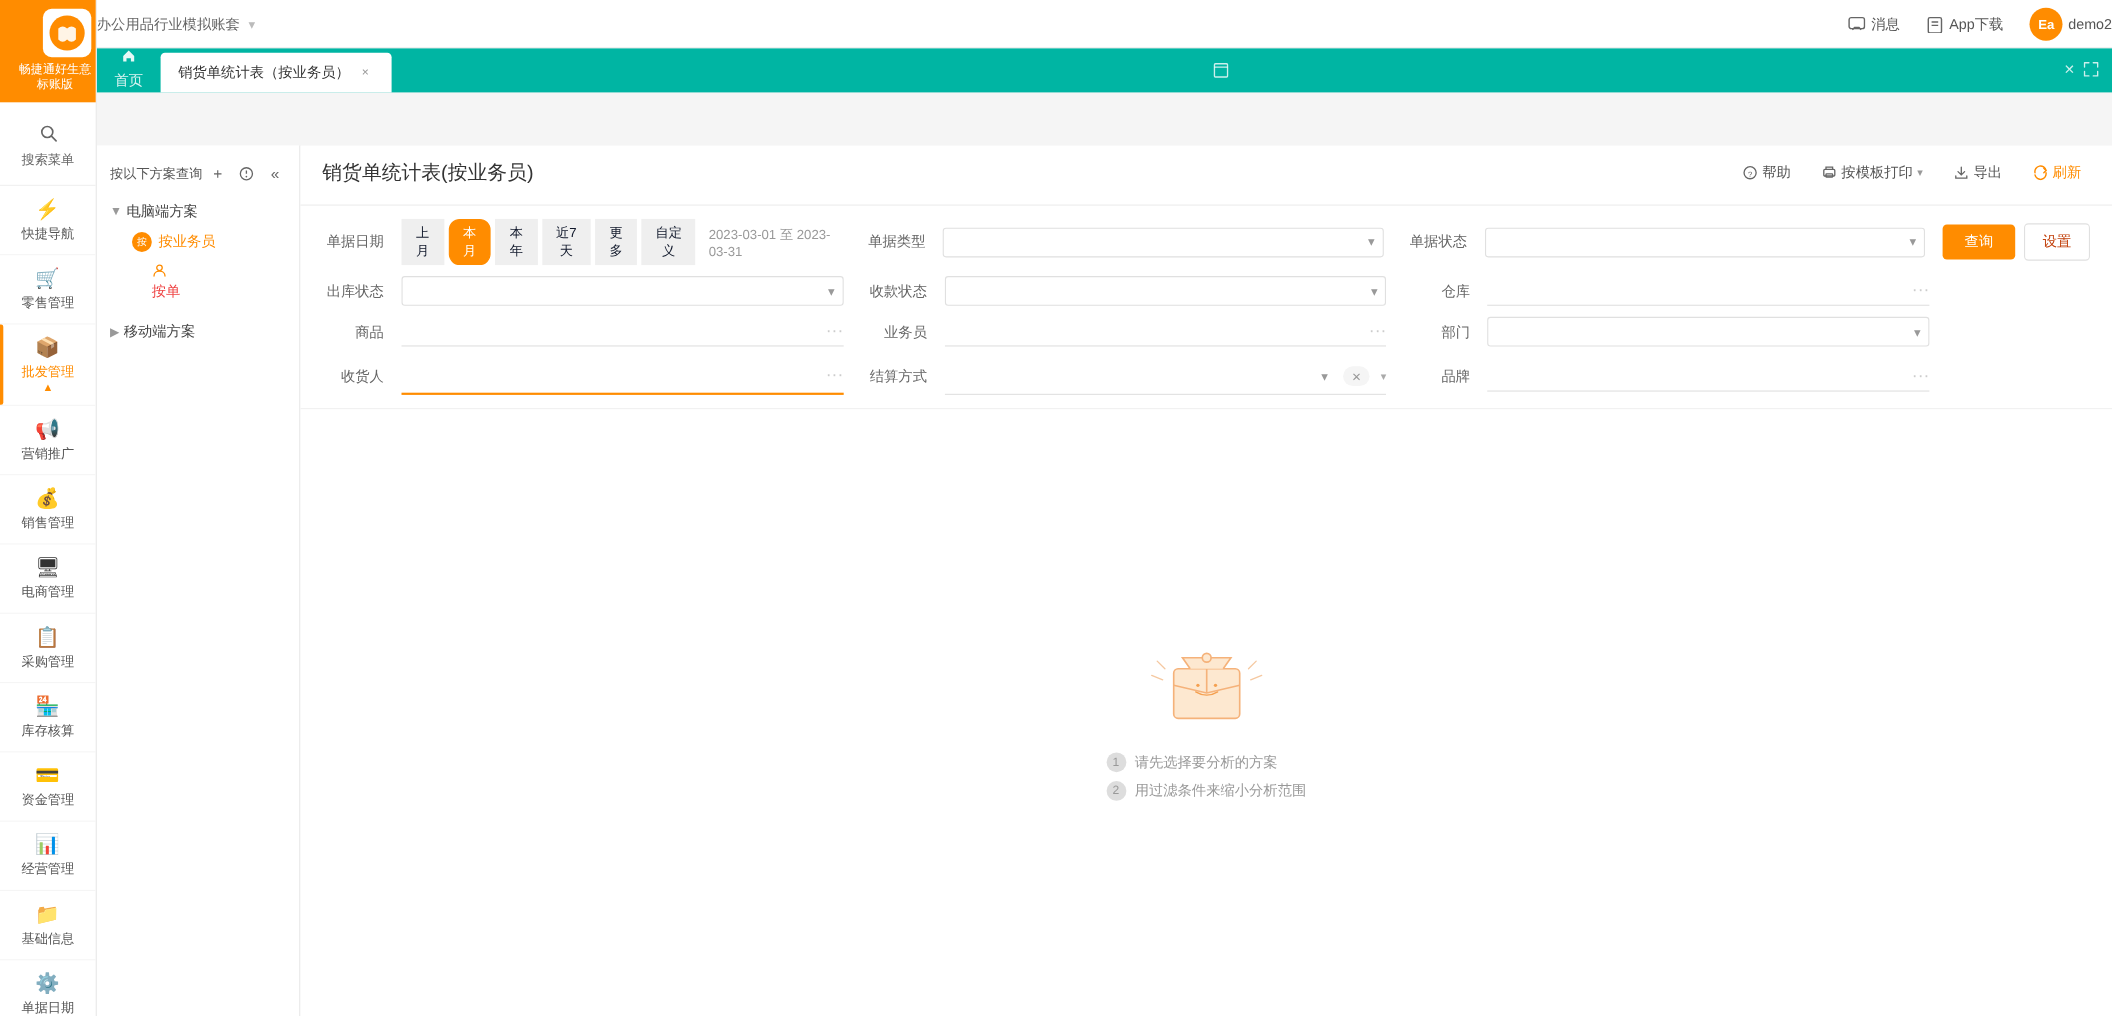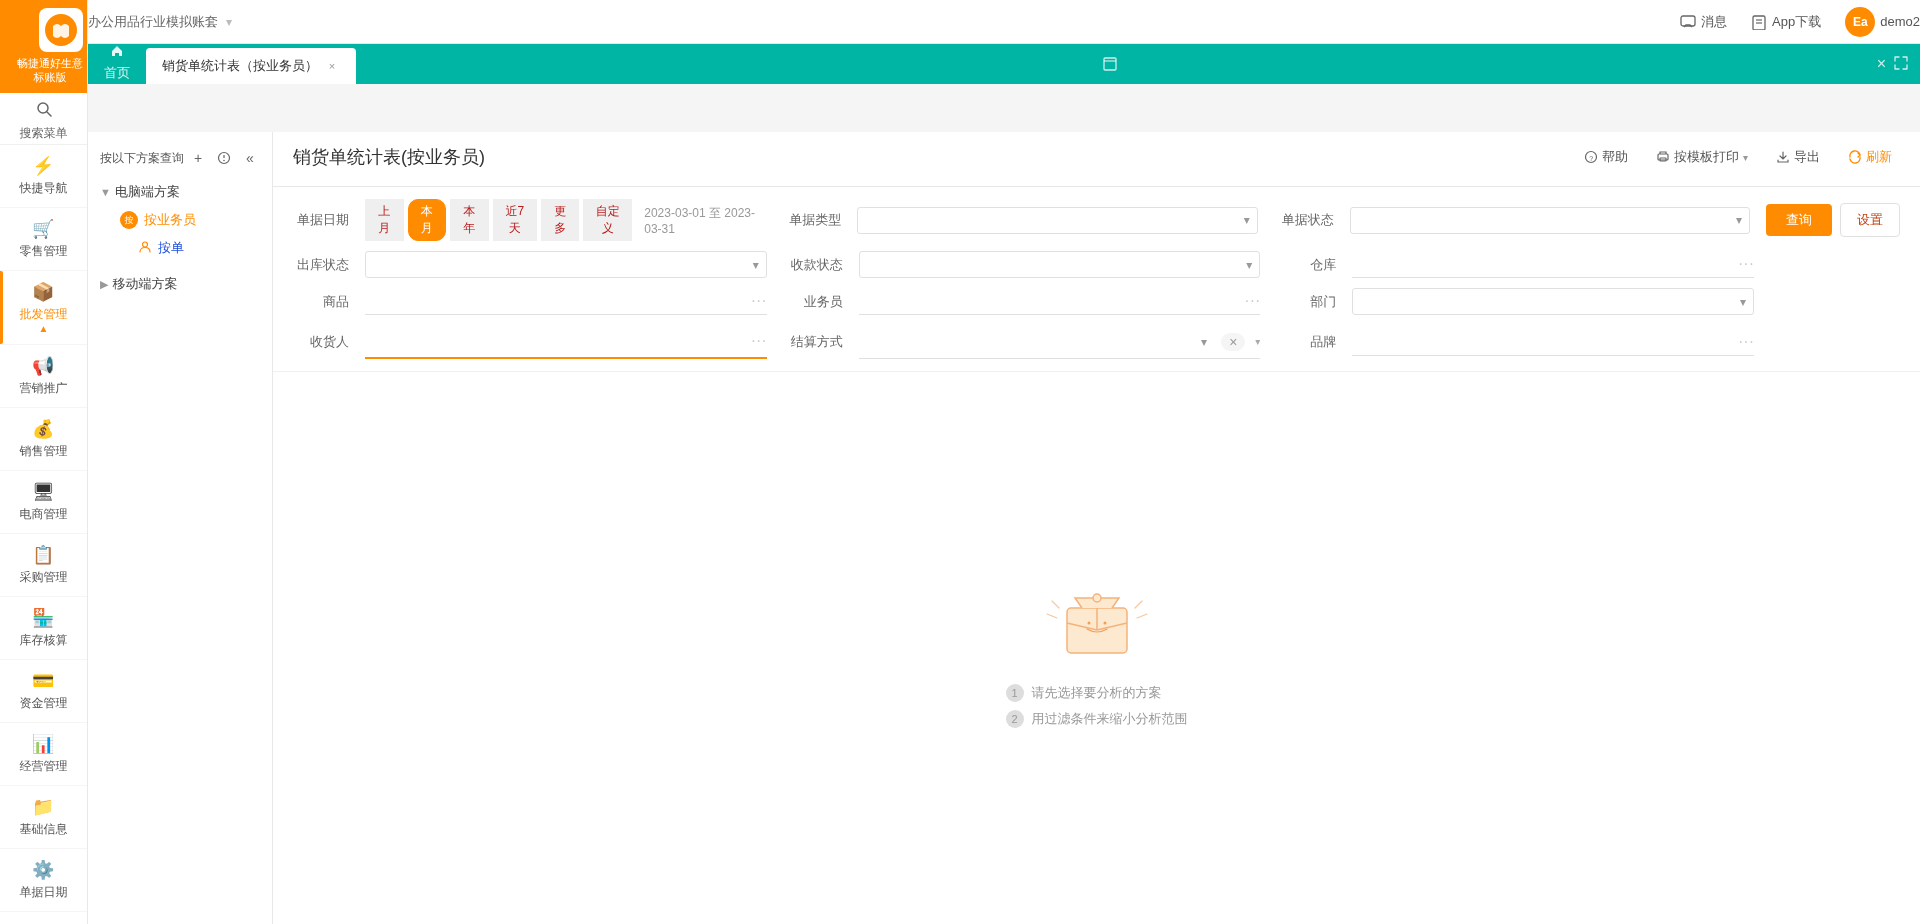--- a/index.html
+++ b/index.html
@@ -4,21 +4,21 @@
   <style>
     * { box-sizing: border-box; margin: 0; padding: 0; }
     body { font-family: 'Microsoft YaHei', Arial, sans-serif; font-size: 13px; background: #f5f5f5; color: #333; display: flex; height: 924px; overflow: hidden; }
 
     
     .sidebar { width: 88px; background: #fff; display: flex; flex-direction: column; align-items: center; border-right: 1px solid #e8e8e8; height: 100%; }
     .sidebar-logo { width: 100%; background: #ff8c00; padding: 8px 4px; display: flex; flex-direction: column; align-items: flex-end; cursor: pointer; }
     .sidebar-logo-icon { width: 44px; height: 44px; background: #fff; border-radius: 8px; display: flex; align-items: center; justify-content: center; margin-bottom: 4px; }
     .sidebar-logo-icon svg { width: 36px; height: 36px; }
     .sidebar-logo-text { color: #fff; font-size: 11px; text-align: center; line-height: 1.3; }
-    .sidebar-search { width: 100%; padding: 2px 0; display: flex; flex-direction: column; align-items: center; border-bottom: 1px solid #f0f0f0; cursor: pointer; }
+    .sidebar-search { width: 100%; padding: 14px 0; display: flex; flex-direction: column; align-items: center; border-bottom: 1px solid #f0f0f0; cursor: pointer; }
     .sidebar-search-icon { width: 28px; height: 28px; display: flex; align-items: center; justify-content: center; }
     .sidebar-search-label { font-size: 12px; color: #666; margin-top: 2px; }
     .sidebar-nav-item { width: 100%; padding: 10px 0; display: flex; flex-direction: column; align-items: center; cursor: pointer; border-bottom: 1px solid #f5f5f5; }
     .sidebar-nav-item.active { color: #ff8c00; }
     .sidebar-nav-item .nav-icon { font-size: 18px; margin-bottom: 3px; }
     .sidebar-nav-item .nav-label { font-size: 12px; color: #555; }
     .sidebar-nav-item.active .nav-label { color: #ff8c00; }
 
     
     .main { flex: 1; display: flex; flex-direction: column; height: 100%; overflow: hidden; }
@@ -48,21 +48,21 @@
     .left-panel-title { padding: 6px 12px; font-size: 13px; color: #333; font-weight: 500; display: flex; align-items: center; justify-content: space-between; }
     .left-panel-actions { display: flex; align-items: center; gap: 6px; }
     .panel-action-icon { width: 20px; height: 20px; display: flex; align-items: center; justify-content: center; cursor: pointer; color: #666; font-size: 14px; border-radius: 3px; }
     .tree-section { padding: 4px 0; }
     .tree-parent { display: flex; align-items: center; padding: 5px 12px; cursor: pointer; font-size: 13px; color: #444; }
     .tree-expand { margin-right: 4px; font-size: 11px; color: #999; }
     .tree-child { padding: 5px 12px 5px 32px; display: flex; align-items: center; cursor: pointer; font-size: 13px; color: #444; }
     .tree-child.active-tree { color: #ff8c00; }
     .tree-child-icon { width: 18px; height: 18px; border-radius: 50%; background: #ff8c00; display: flex; align-items: center; justify-content: center; margin-right: 6px; font-size: 10px; color: #fff; flex-shrink: 0; }
     .tree-child-people { margin-right: 6px; font-size: 14px; color: #ff8c00; }
-    .tree-sub-child { padding: 5px 12px 5px 50px; display: flex; align-items: center; cursor: pointer; font-size: 13px; color: #1d4ed8; }
+    .tree-sub-child { padding: 5px 12px 5px 50px; display: flex; align-items: flex-start; cursor: pointer; font-size: 13px; color: #ef4444; flex-direction: column; }
 
     
     .right-content { flex: 1; display: flex; flex-direction: column; overflow: hidden; }
 
     
     .page-header { background: #fff; padding: 12px 20px 16px 20px; border-bottom: 1px solid #e8e8e8; display: flex; align-items: center; justify-content: space-between; }
     .page-title { font-size: 18px; color: #333; font-weight: 500; }
     .page-actions { display: flex; align-items: center; gap: 12px; }
     .page-action-btn { display: flex; align-items: center; gap: 4px; cursor: pointer; font-size: 13px; color: #555; padding: 4px 8px; border-radius: 3px; }
 
@@ -70,21 +70,21 @@
     .filter-area { background: #fff; padding: 12px 20px; border-bottom: 1px solid #f0f0f0; }
     .filter-row { display: flex; align-items: center; gap: 16px; margin-bottom: 10px; }
     .filter-row:last-child { margin-bottom: 0; }
     .filter-label { font-size: 13px; color: #666; width: 56px; text-align: right; flex-shrink: 0; }
     .filter-field { display: flex; align-items: center; flex: 1; min-width: 0; }
     .filter-input { border: none; border-bottom: 1px solid #e0e0e0; padding: 4px 0; font-size: 13px; color: #333; background: transparent; outline: none; width: 100%; }
     .filter-select { border: 1px solid #e0e0e0; border-radius: 3px; padding: 5px 28px 5px 8px; font-size: 13px; color: #333; background: #fff; outline: none; width: 100%; appearance: none; cursor: pointer; }
     .filter-select-wrapper { position: relative; flex: 1; }
     .filter-select-wrapper::after { content: '▾'; position: absolute; right: 8px; top: 50%; transform: translateY(-50%); color: #999; pointer-events: none; font-size: 12px; }
     .date-filter { display: flex; align-items: center; gap: 4px; flex: 1; }
-    .date-btn { padding: 3px 8px; border-radius: 0; font-size: 12px; cursor: pointer; border: 1px solid transparent; color: #b91c1c; }
+    .date-btn { padding: 3px 8px; border-radius: 0; font-size: 12px; cursor: pointer; border: 1px solid transparent; color: #0f172a; }
     .date-btn.active-date { background: #ff8c00; color: #fff; border-color: #ff8c00; border-radius: 10px; }
     .date-range { font-size: 12px; color: #999; margin-left: 8px; }
     .filter-tag { display: inline-flex; align-items: center; gap: 4px; padding: 2px 8px; background: #f5f5f5; border-radius: 12px; font-size: 12px; color: #555; }
     .filter-tag-close { cursor: pointer; color: #999; font-size: 14px; line-height: 1; }
     .collapse-btn { display: flex; align-items: center; gap: 4px; cursor: pointer; color: #ff8c00; font-size: 13px; margin: 8px auto 0; justify-content: center; }
 
     
     .data-area { flex: 1; background: #fff; margin: 0; overflow: auto; display: flex; flex-direction: column; align-items: center; justify-content: center; }
     .empty-state { display: flex; flex-direction: column; align-items: center; gap: 16px; }
     .empty-icon { width: 120px; height: 100px; position: relative; }

